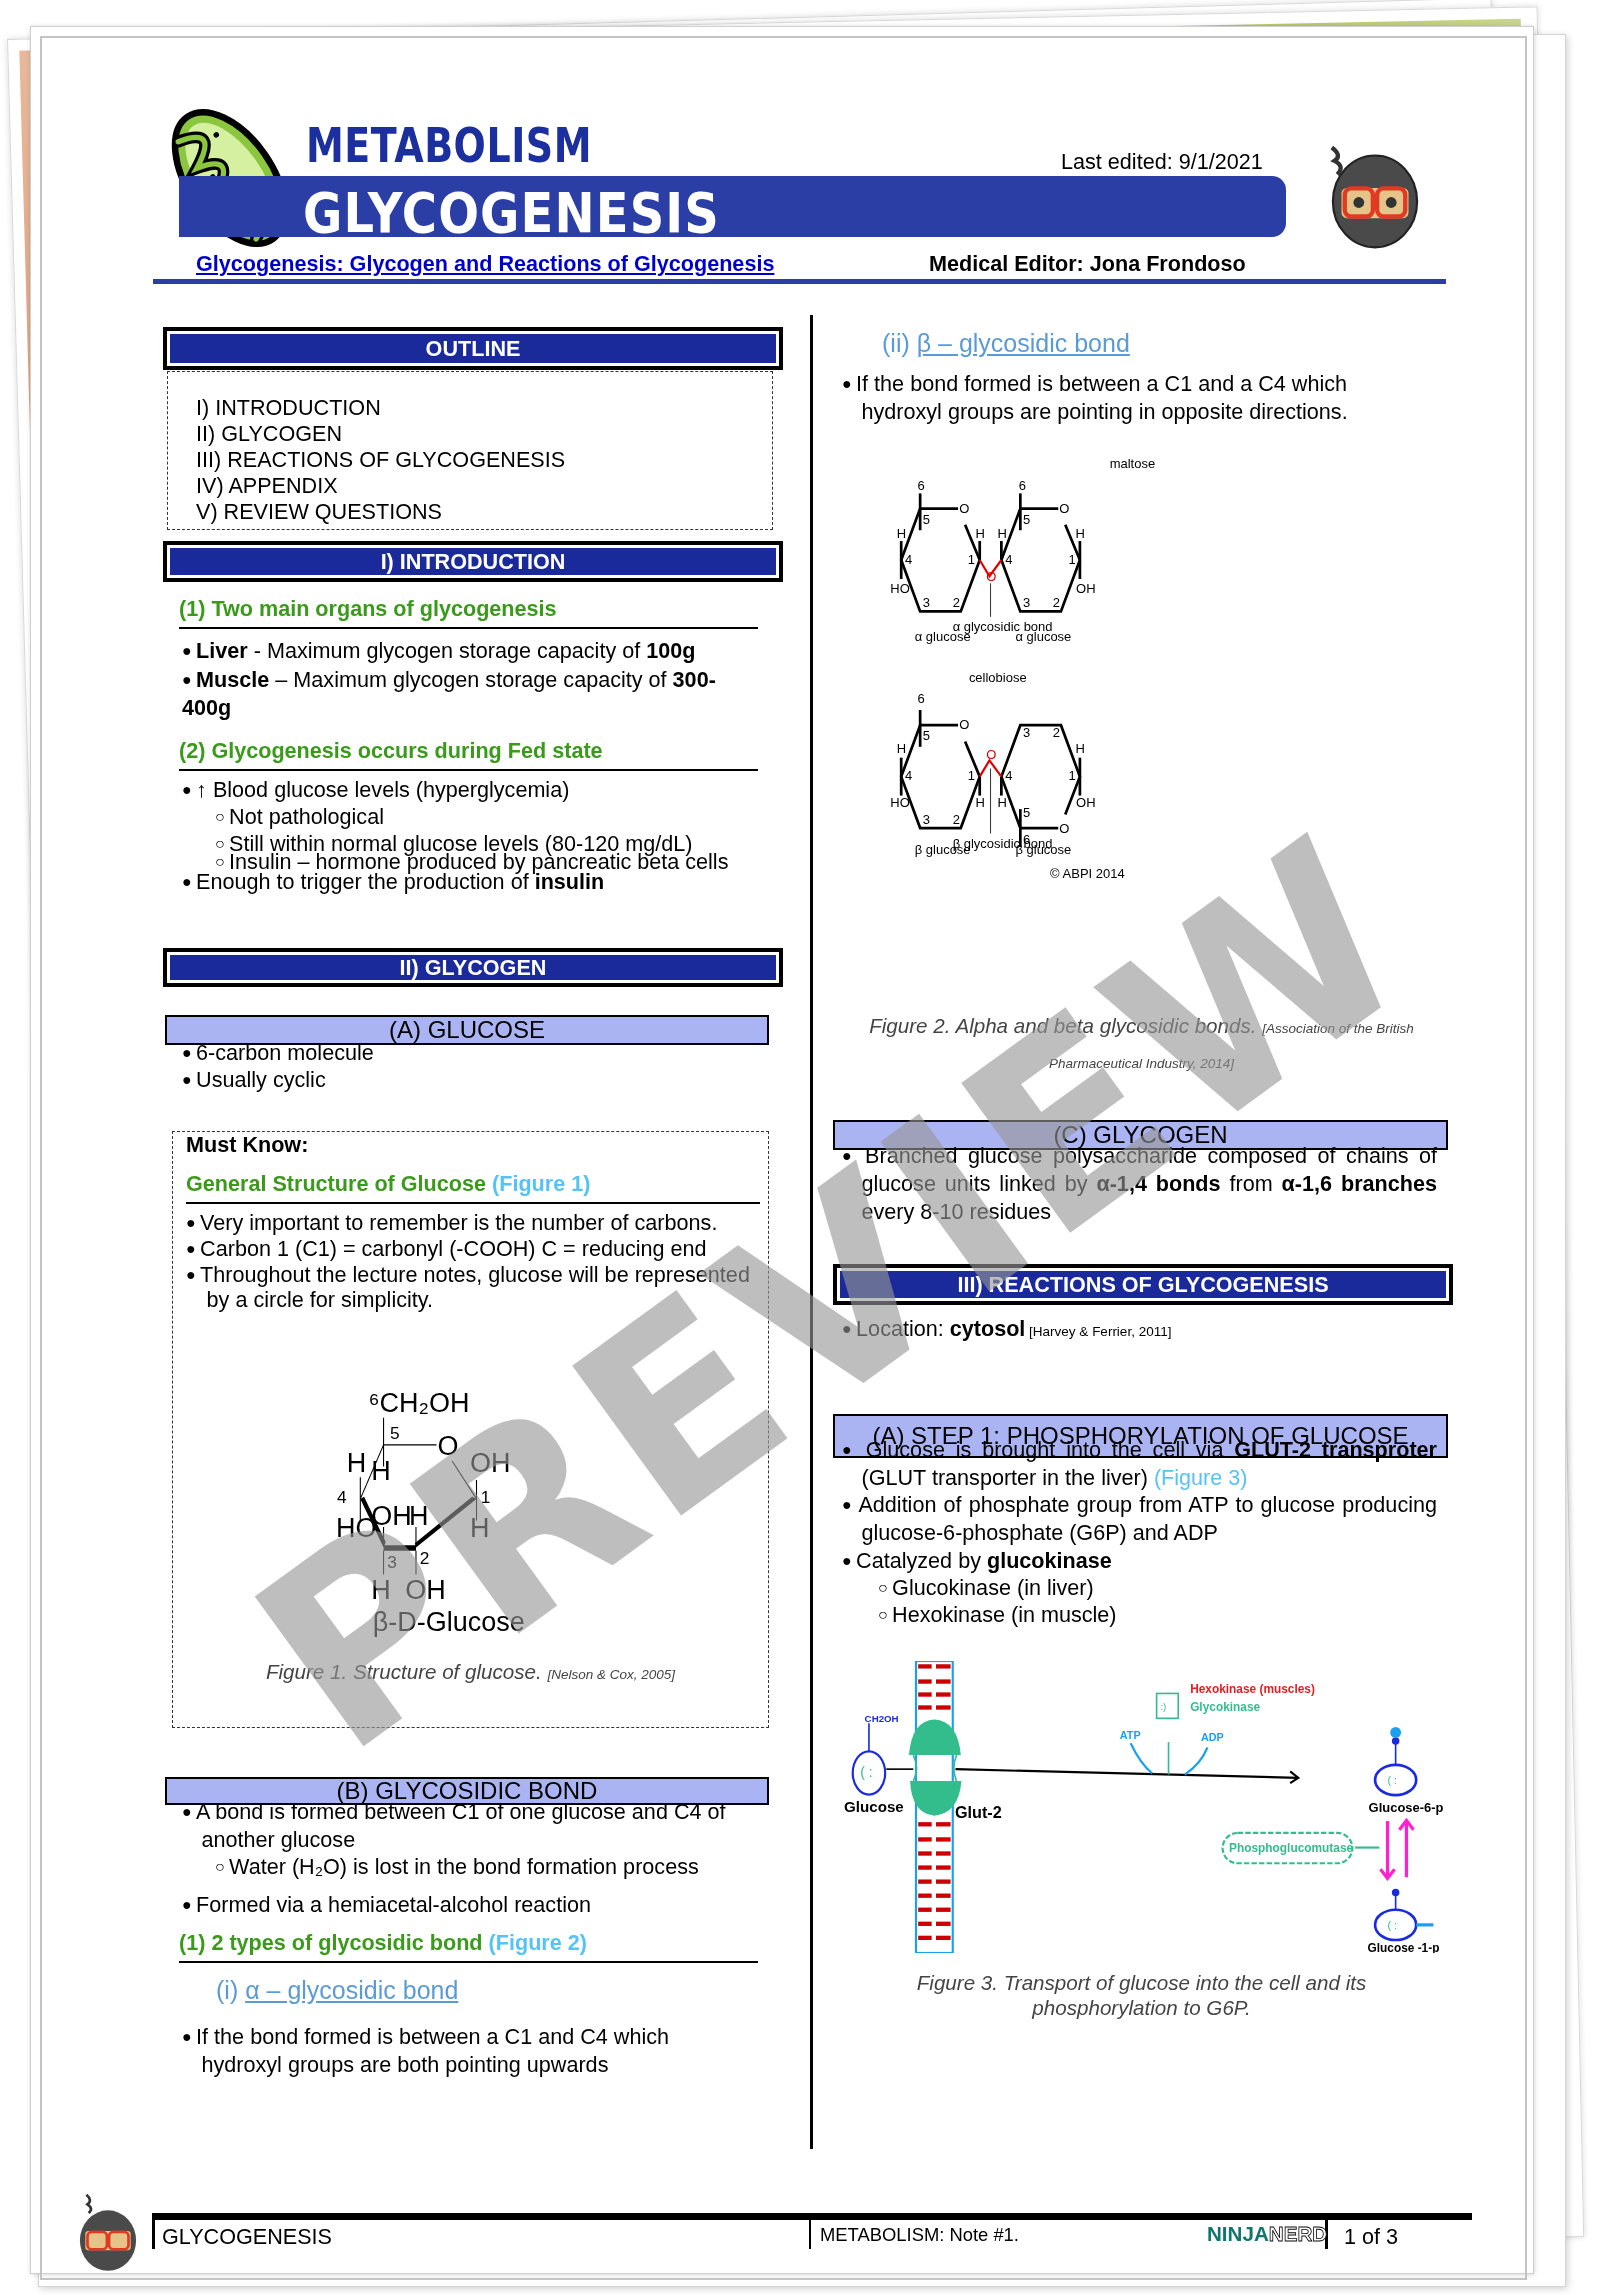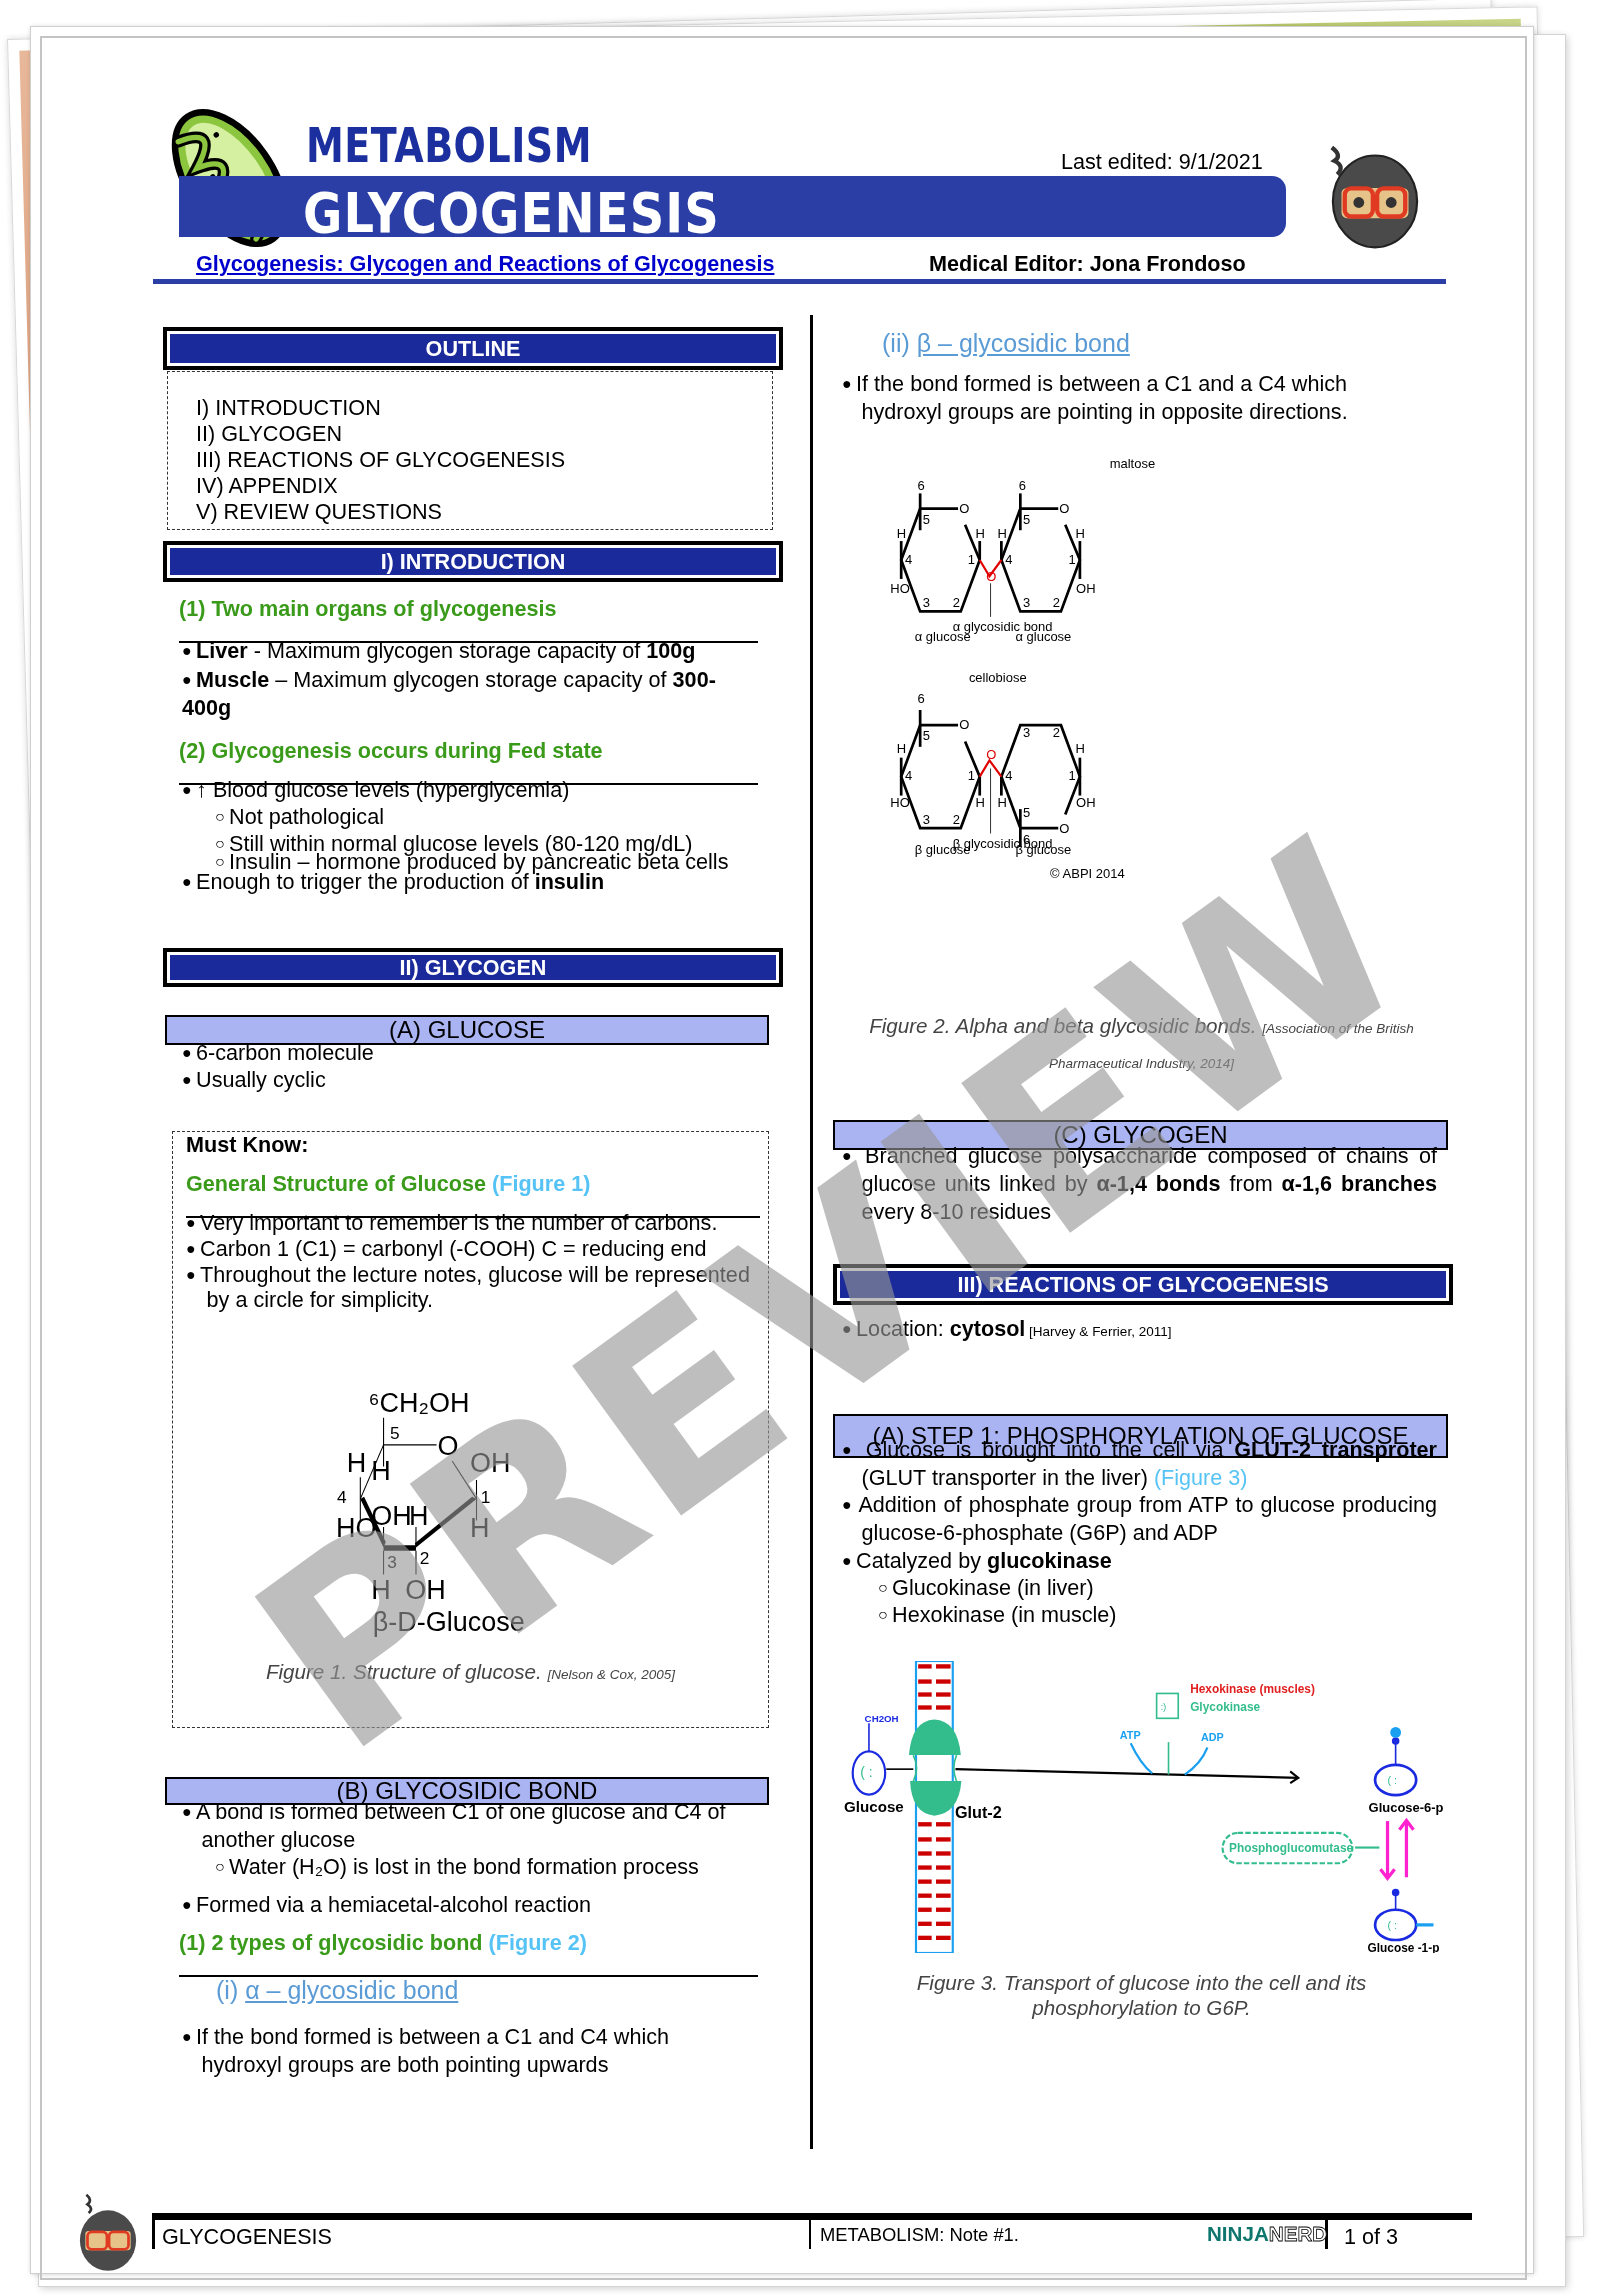--- a/index.html
+++ b/index.html
@@ -21,21 +21,21 @@
   .sub-editor{left:929px;top:251px;font-size:21.6px;font-weight:bold;}
   .rule-top{left:153px;top:279px;width:1293px;height:5.4px;background:#2a3ea5;}
   
   .vdiv{left:810px;top:315px;width:3.2px;height:1834px;background:#000;}
   
   .sec-dark{position:absolute;border:4.9px solid #000;background:#fff;box-sizing:border-box;}
   .sec-dark .in{position:absolute;left:2.2px;top:2.2px;right:2.2px;bottom:2.2px;background:#1a2a9a;border:1.1px solid #fff;display:flex;align-items:center;justify-content:center;color:#fff;font-weight:bold;font-size:21.6px;}
   .sec-light{position:absolute;border:2.7px solid #000;background:#aab4f2;box-sizing:border-box;display:flex;align-items:center;justify-content:center;font-weight:normal;font-size:24px;margin-top:16px;}
   .outline-box{left:167px;top:371px;width:604px;height:157px;border:1.6px dashed #333;}
   .outline-box div{font-size:21.6px;line-height:26px;}
-  .green-h{position:absolute;color:#3a9a1a;font-weight:bold;font-size:21.6px;border-bottom:2.7px solid #000;padding-bottom:19px;}
+  .green-h{position:absolute;color:#3a9a1a;font-weight:bold;font-size:21.6px;border-bottom:2.7px solid #000;padding-bottom:5px;}
   .fig-ref{color:#55c3f5;}
   .txt{position:absolute;font-size:21.6px;line-height:28px;}
   .b{font-weight:bold;}
   .bullet::before{content:"● ";font-size:16px;vertical-align:1.6px;}
   .sub::before{content:"○ ";font-size:16px;vertical-align:1.6px;}
   .cite{font-size:13.5px;}
   .caption{position:absolute;font-style:italic;color:#444;font-size:20.6px;text-align:center;}
   .blue-h{position:absolute;color:#5b9bd5;font-size:25px;}
   .blue-h u{text-decoration:underline;}
   .mustknow{left:172px;top:1131px;width:595px;height:595px;border:1.6px dashed #333;}

